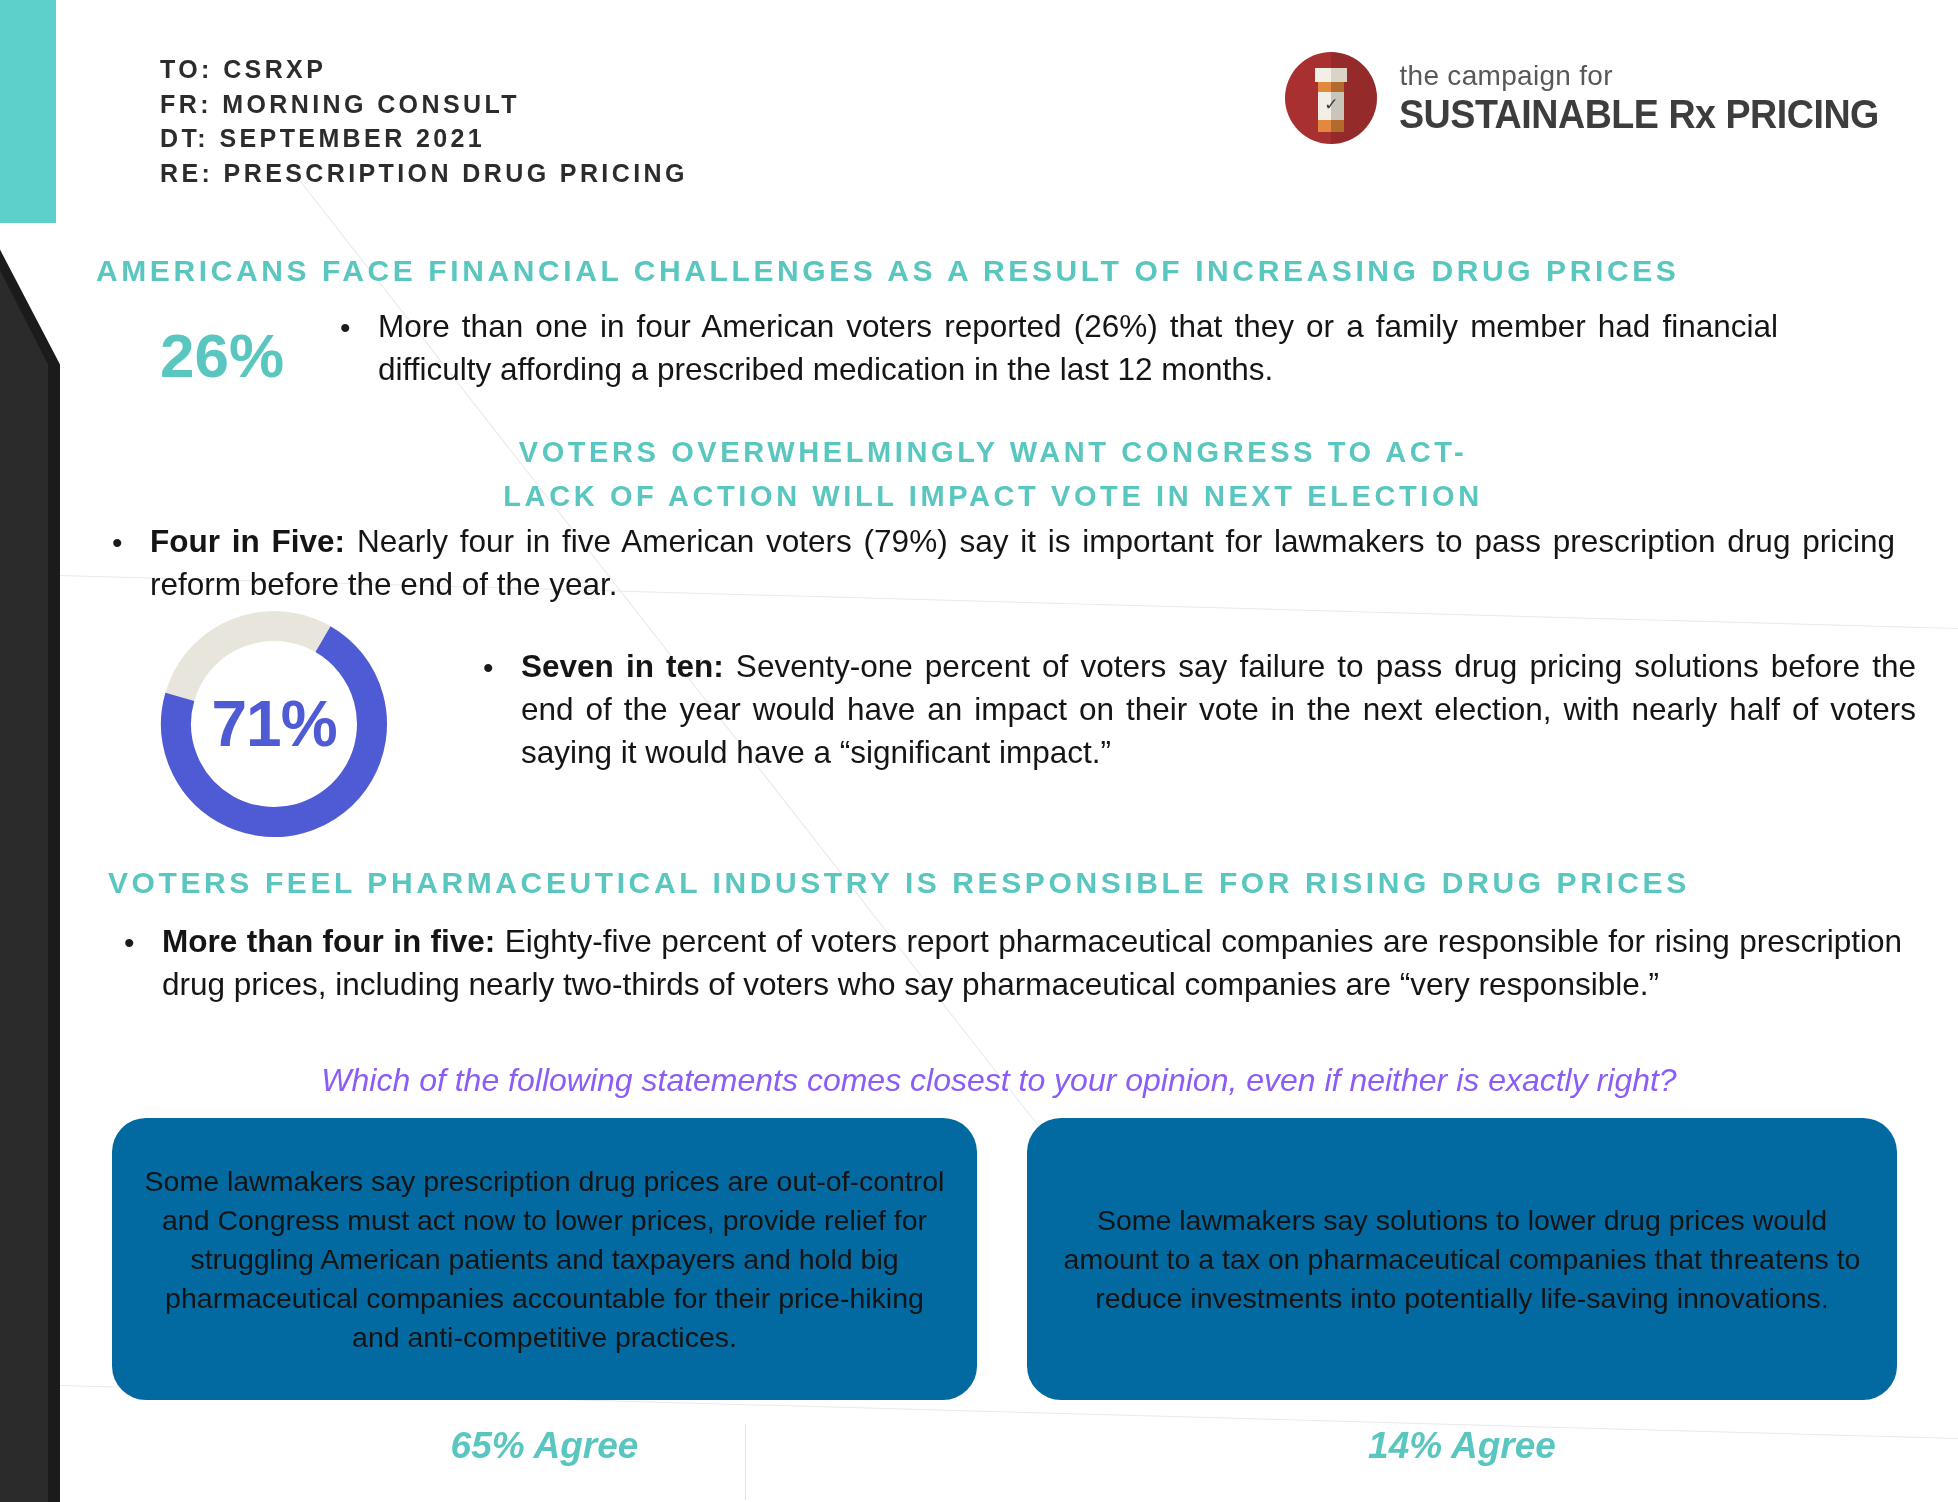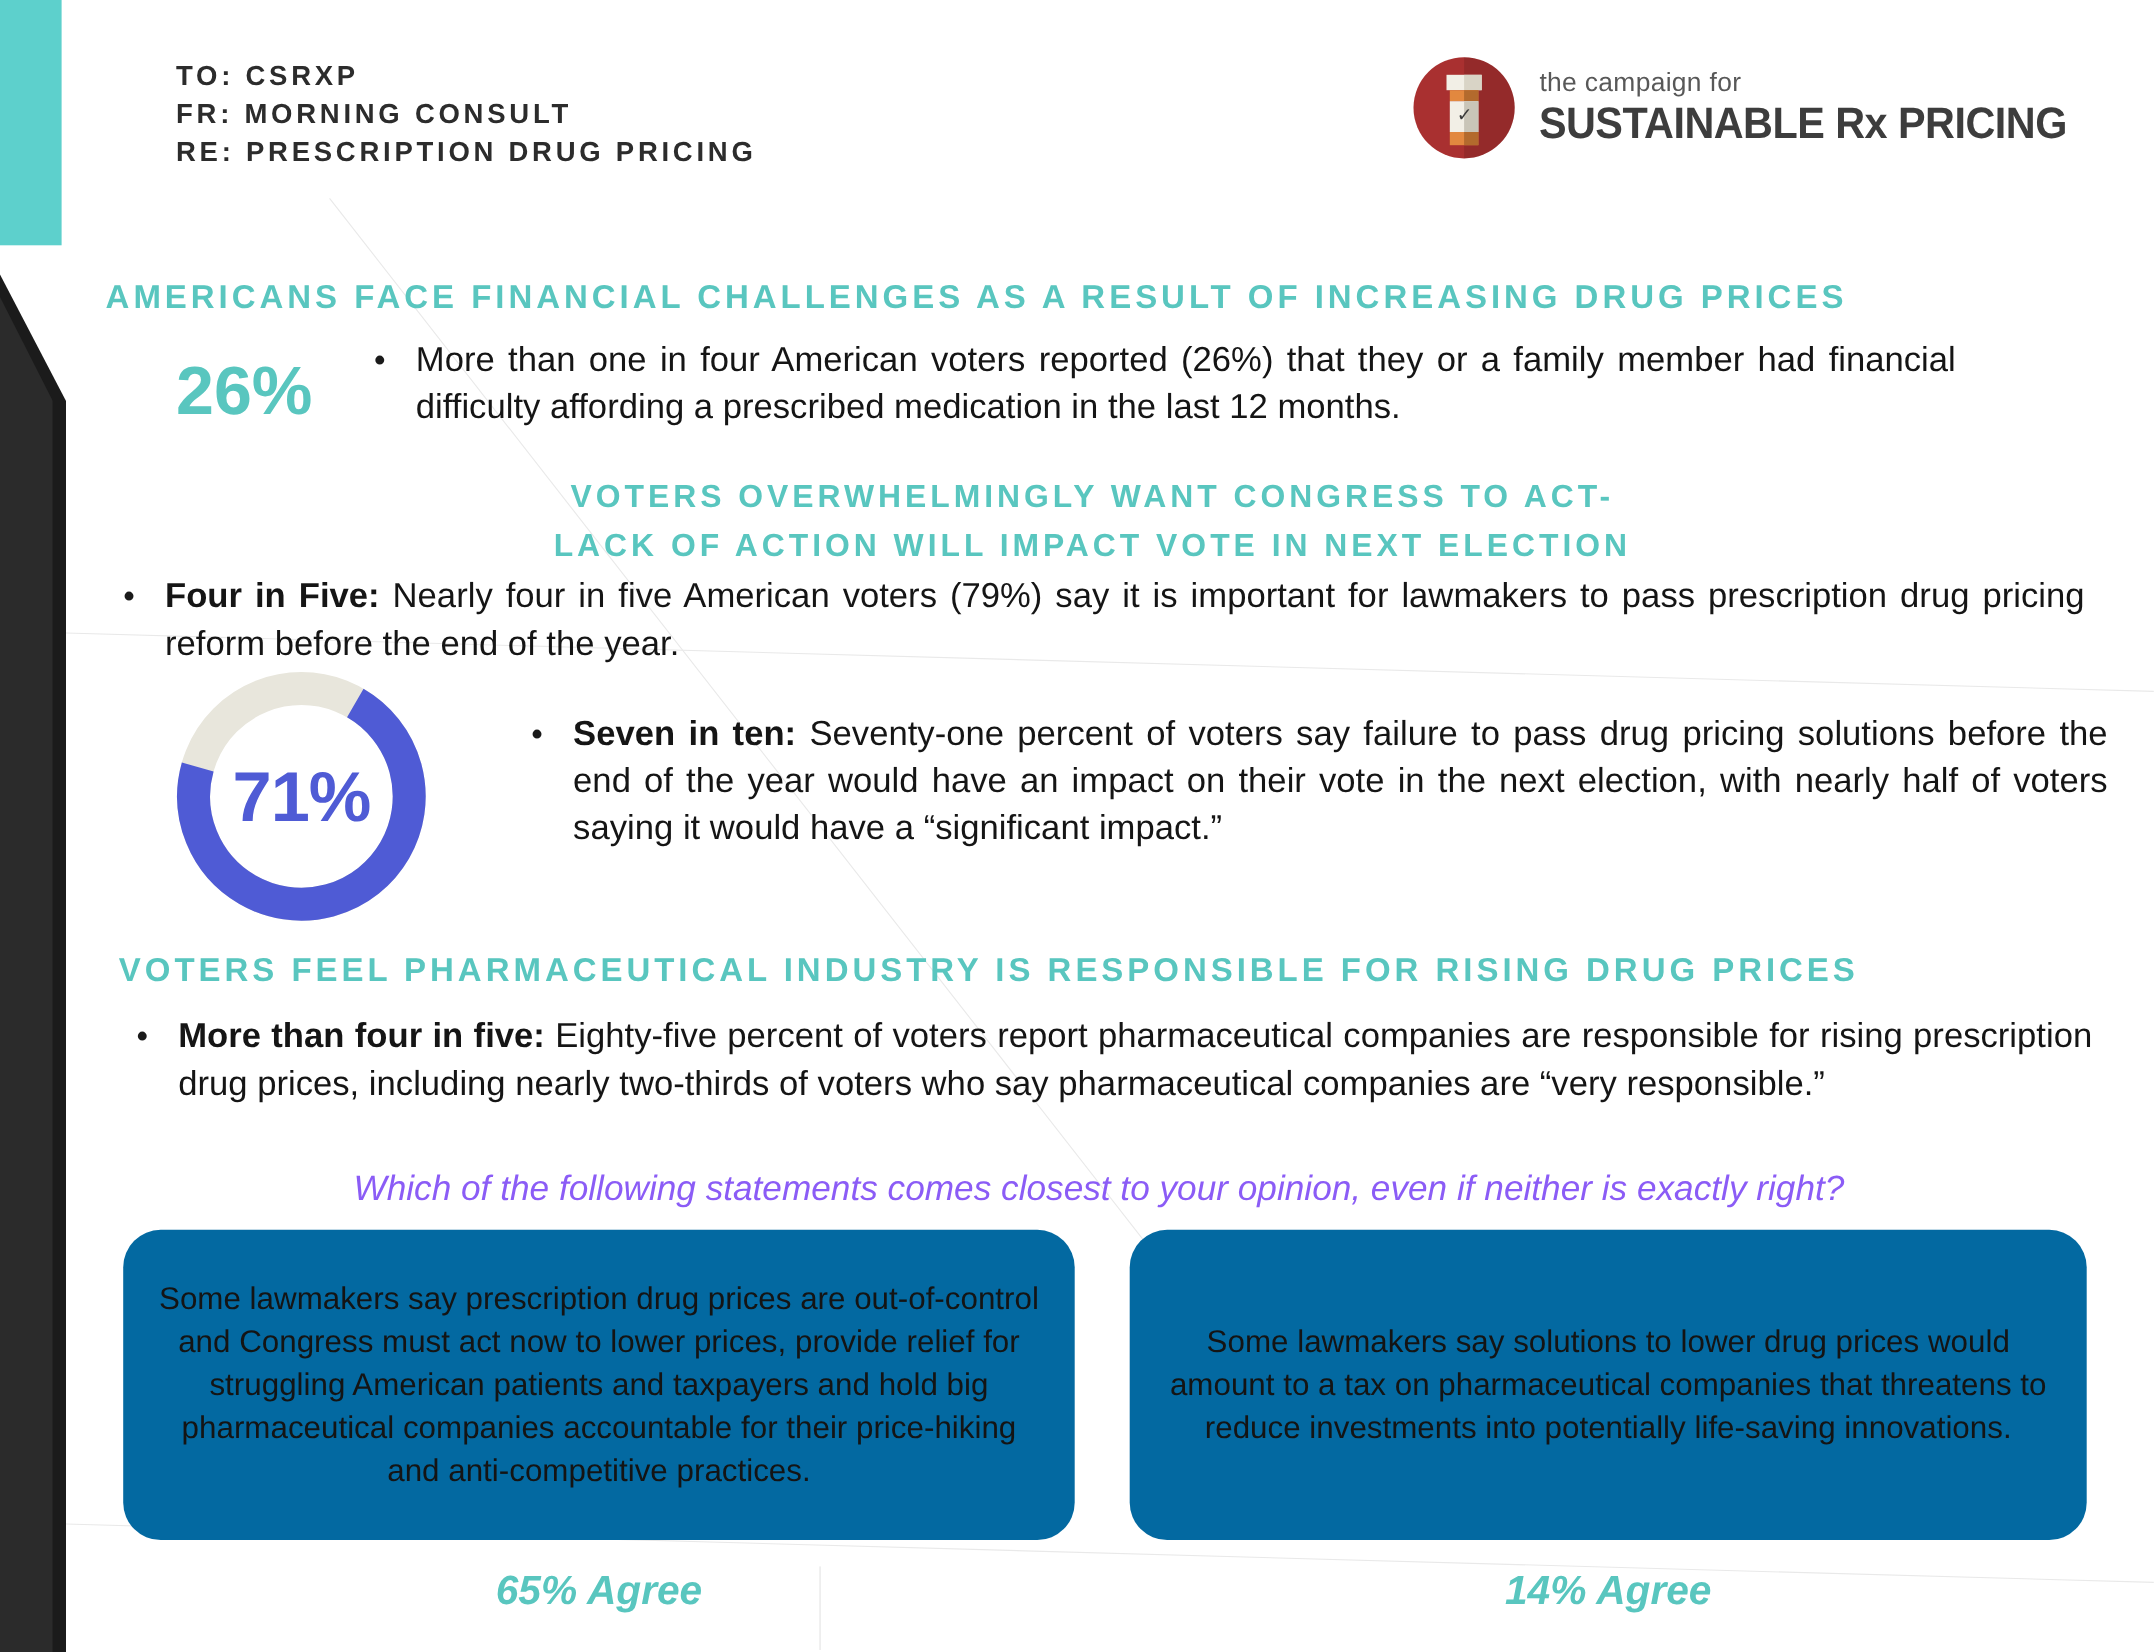--- a/index.html
+++ b/index.html
@@ -146,21 +146,21 @@
     position: absolute;
     left: 37px; top: 44px;
     width: 18px; height: 18px;
     color: #3a3a3a;
     font-size: 17px;
     line-height: 18px;
     text-align: center;
   }
   .logo-text { line-height: 1; }
   .logo-text .top {
-    font-size: 24px;
+    font-size: 28px;
     color: #585858;
     letter-spacing: 0.3px;
     margin-bottom: 4px;
   }
   .logo-text .bottom {
     font-size: 40px;
     font-weight: bold;
     color: #3d3d3d;
     letter-spacing: -0.5px;
     white-space: nowrap;
@@ -374,20 +374,21 @@
 <div class="deco-black-shape"></div>
 <div class="deco-black-shape-inner"></div>
 <div class="deco-hairline" style="left:60px;top:575px;width:1900px;height:1px;transform:rotate(1.6deg);"></div>
 <div class="deco-hairline" style="left:60px;top:1385px;width:1900px;height:1px;transform:rotate(1.6deg);"></div>
 <div class="deco-hairline" style="left:300px;top:180px;width:1300px;height:1px;transform:rotate(52deg);"></div>
 
 <div class="header">
   <div class="memo-lines">
     <div class="memo-line">TO: CSRXP</div>
     <div class="memo-line">FR: MORNING CONSULT</div>
+    <div class="memo-line">DT: SEPTEMBER 2021</div>
     <div class="memo-line">RE: PRESCRIPTION DRUG PRICING</div>
   </div>
 
   <div class="logo-wrap">
     <div class="logo-mark">
       <div class="shadow"></div>
       <div class="cap"></div>
         <div class="cap-dark"></div>
       <div class="neck"></div>
         <div class="neck-dark"></div>

